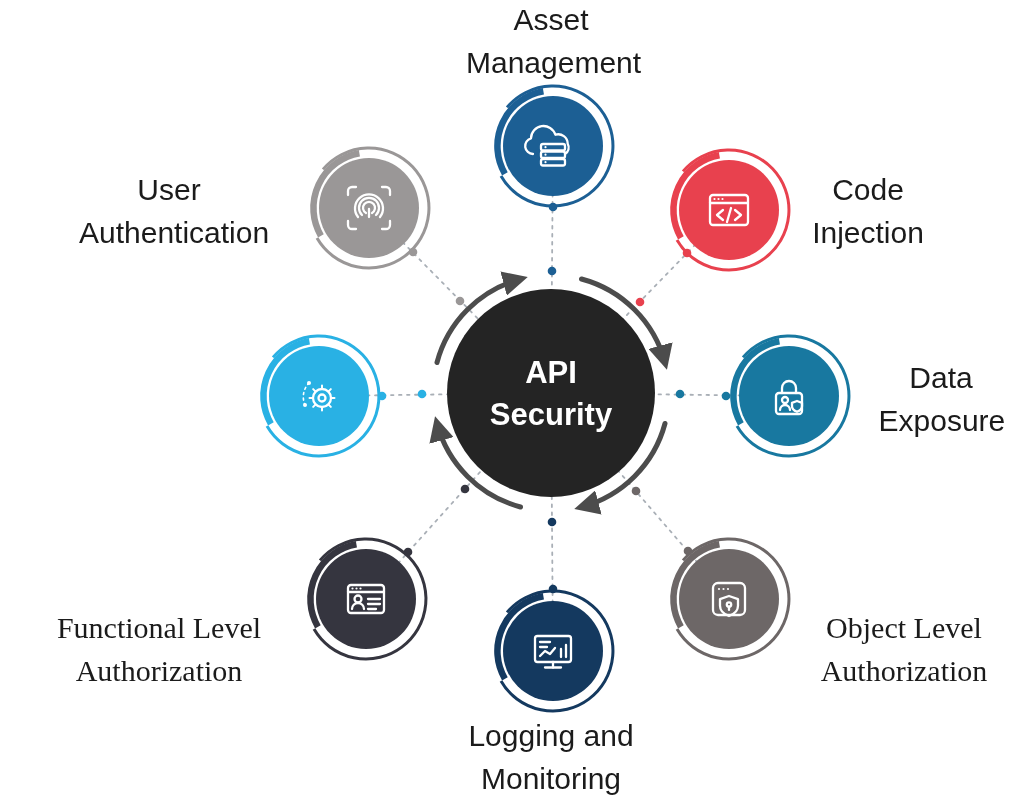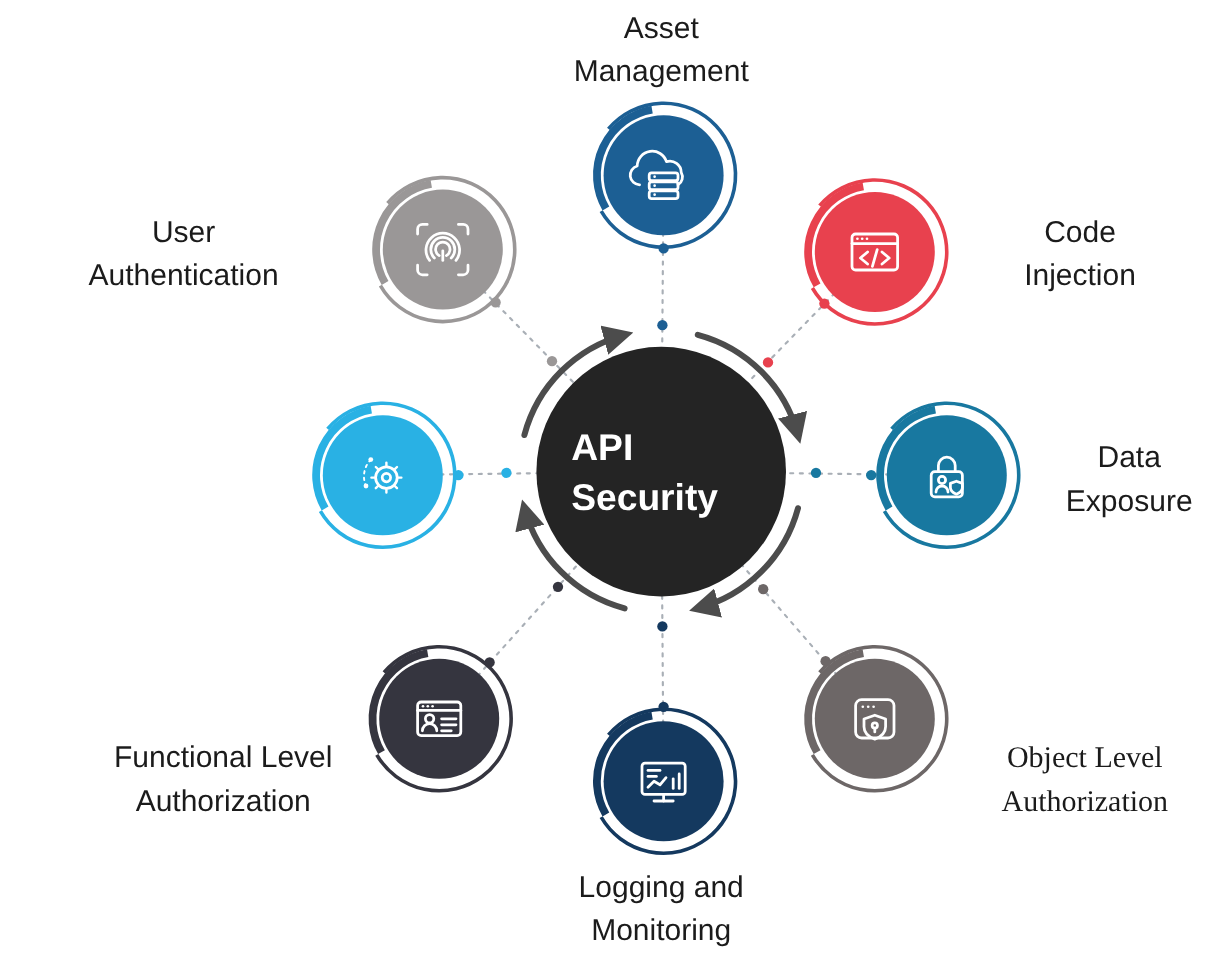--- a/index.html
+++ b/index.html
@@ -6,22 +6,22 @@
   .stage{position:relative;width:1024px;height:798px;background:#fff;
          font-family:"Liberation Sans",sans-serif;overflow:hidden;}
   .stage > svg{position:absolute;left:0;top:0;}
   .connector{stroke-width:1.8;stroke-dasharray:2.5 5.5;stroke-linecap:round;fill:none;}
   .arc-thin{fill:none;stroke-width:3;}
   .arc-thick{fill:none;stroke-width:6.5;}
   .center-arc{fill:none;stroke-width:5;stroke-linecap:round;}
   .icon{stroke:#fff;fill:none;stroke-width:2.3;stroke-linecap:round;stroke-linejoin:round;}
   .icon .fill{fill:#fff;stroke:none;}
   .label{position:absolute;transform:translate(-50%,-50%);text-align:center;
-         font-size:25px;line-height:1.42;color:#1b1b1b;}
-  .center-label{position:absolute;transform:translate(-50%,-50%);text-align:left;
+         font-size:30px;line-height:1.42;color:#1b1b1b;}
+  .center-label{position:absolute;transform:translate(-50%,-50%);text-align:center;
          font-size:31px;font-weight:bold;line-height:1.35;color:#fff;}
 </style>
 </head>
 <body>
 
 <div class="stage">
 
   <svg width="1024" height="798" viewBox="0 0 1024 798">
     <defs>
       <marker id="arrowhead" viewBox="0 0 10 10" refX="7" refY="5" markerWidth="5" markerHeight="5" orient="auto">
@@ -184,19 +184,19 @@
         <path d="M -7 7 A 10 10 0 1 1 7 7"></path>
         <path d="M -3 5 A 6 6 0 1 1 3 5"></path>
         <path d="M 0 1 V 9"></path>
       </g>
     </g>
   </svg>
 
   <div class="center-label" style="left:551px;top:394px;width:150px;">API Security</div>
 
   <div class="label" style="left:551px;top:42px;width:170px;">Asset Management</div>
-  <div class="label" style="left:900px;top:212px;width:125px;">Code Injection</div>
+  <div class="label" style="left:868px;top:212px;width:125px;">Code Injection</div>
   <div class="label" style="left:941px;top:400px;width:125px;">Data Exposure</div>
   <div class="label" style="left:904px;top:650px;width:230px;font-family:Liberation Serif, serif;">Object Level Authorization</div>
   <div class="label" style="left:551px;top:758px;width:220px;text-align:center;">Logging and Monitoring</div>
-  <div class="label" style="left:186px;top:650px;width:250px;">Functional Level Authorization</div>
-  <div class="label" style="left:153px;top:212px;width:180px;">User Authentication</div>
+  <div class="label" style="left:159px;top:650px;width:250px;font-family:Liberation Serif, serif;">Functional Level Authorization</div>
+  <div class="label" style="left:169px;top:212px;width:180px;">User Authentication</div>
 </div>
 
 </body></html>

